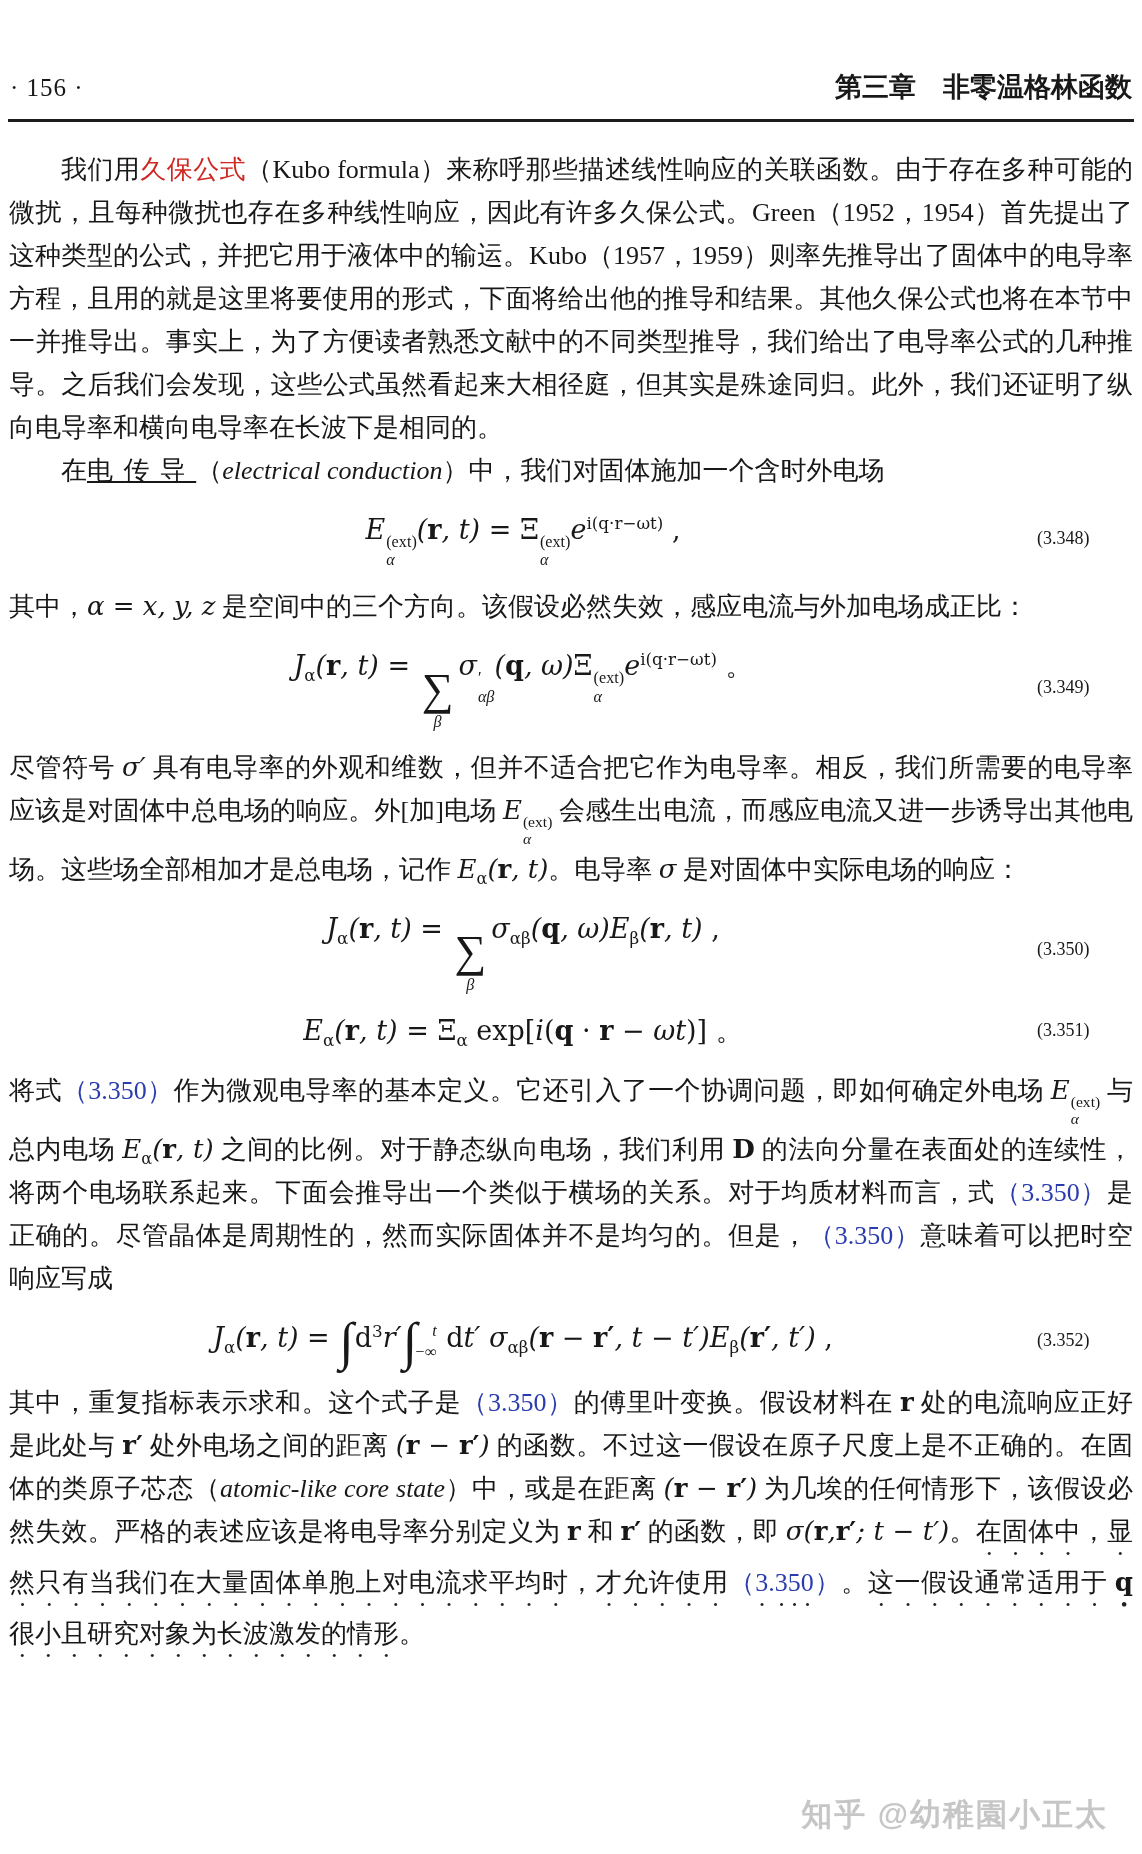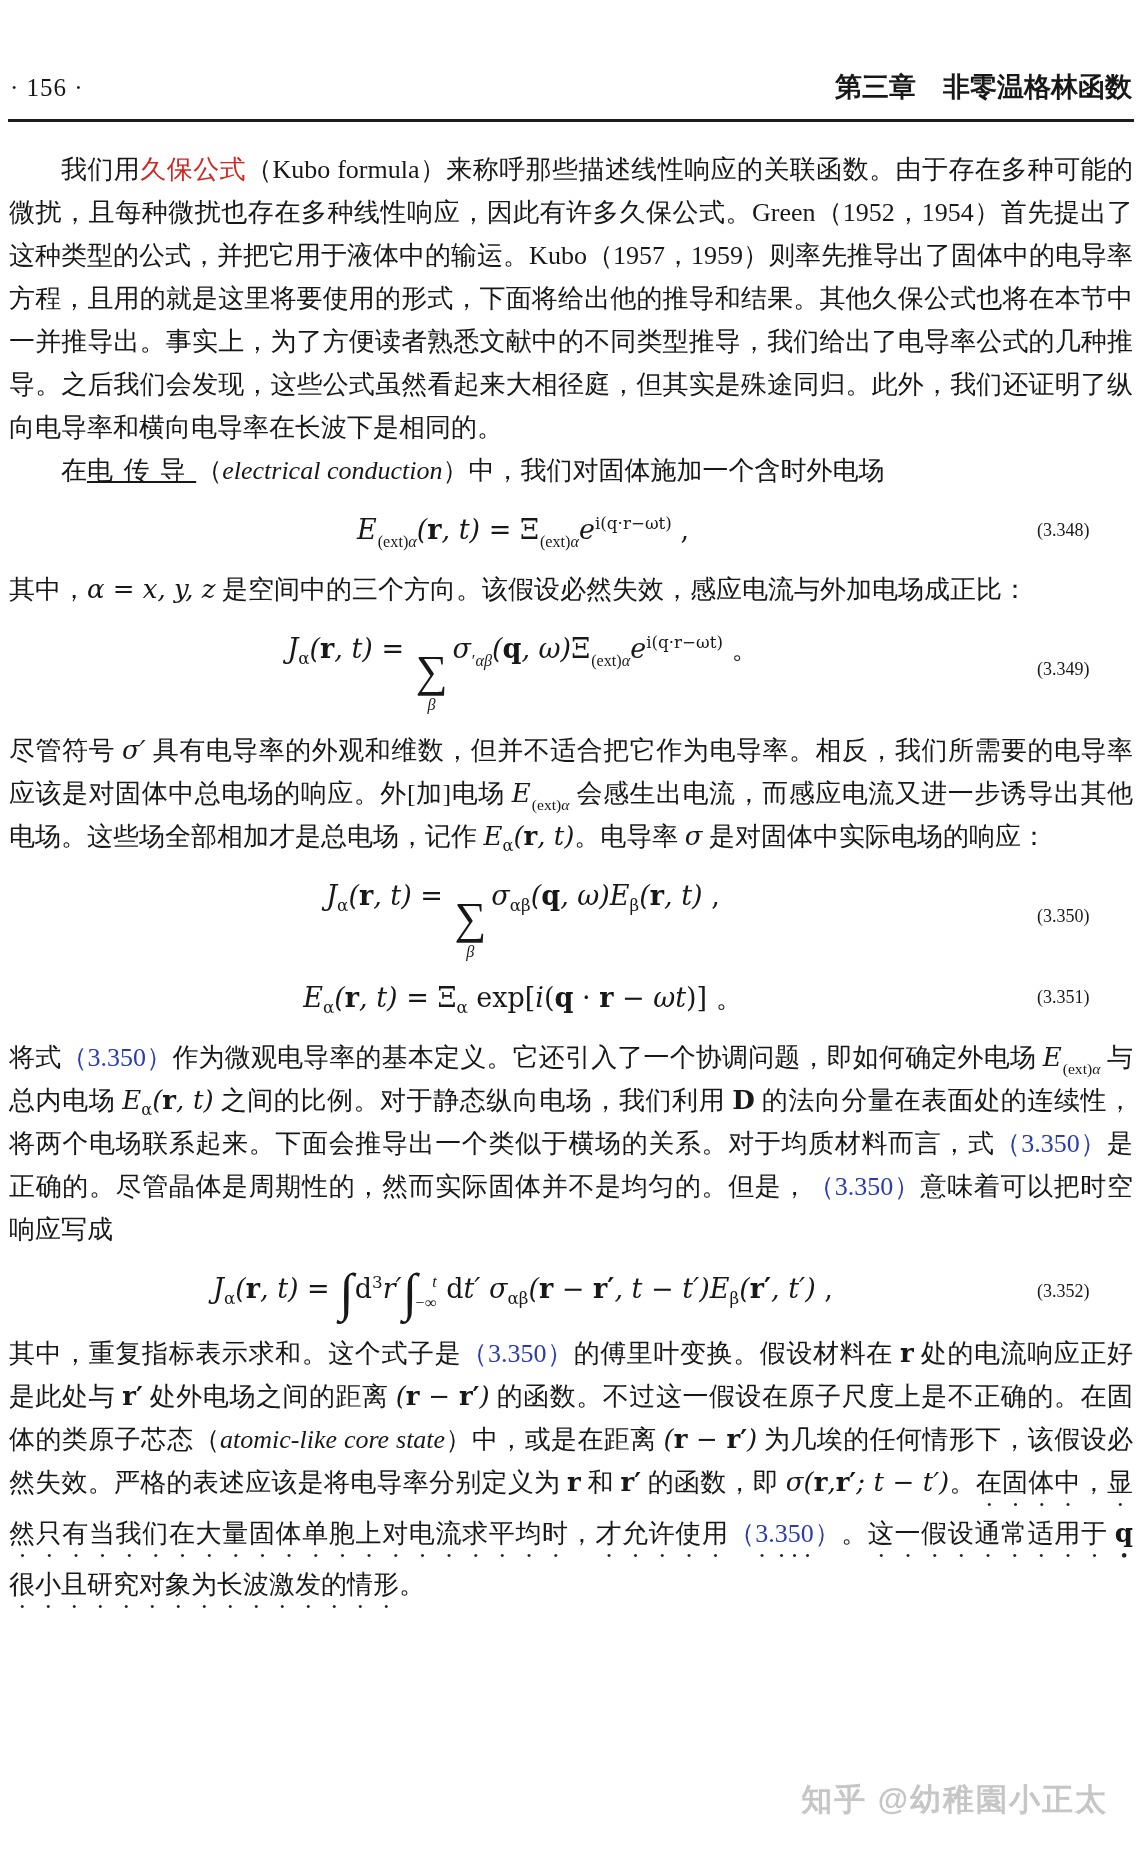--- a/index.html
+++ b/index.html
@@ -38,21 +38,21 @@
   .mbf{font-weight:bold;font-family:"DejaVu Serif","Liberation Serif",serif;}
   sub.msm,sup.msm{font-size:0.62em;line-height:0;font-family:"DejaVu Serif",serif;}
   .dots{
     -webkit-text-emphasis:filled dot #222;
     -webkit-text-emphasis-position:under right;
     text-emphasis:filled dot #222;
     text-emphasis-position:under right;
   }
   
   .stk{
-    display:inline-flex;flex-direction:row;align-items:flex-start;
+    display:inline-flex;flex-direction:column;align-items:flex-start;
     font-size:0.60em;line-height:1.12;vertical-align:-0.50em;margin-left:1px;
   }
   .stk .s-sup{font-style:normal;}
   .stk .s-sub{font-style:italic;}
   
   .sum{
     display:inline-flex;flex-direction:column;align-items:center;
     line-height:1;vertical-align:-1.05em;margin:0 5px 0 3px;
   }
   .sum .sigma{font-size:1.65em;line-height:0.95;}
@@ -66,21 +66,21 @@
   }
   .ilim .l-sup{align-self:flex-end;}
   .ilim .l-sub{align-self:flex-start;}
 
   
   .eq{display:flex;align-items:center;margin:16px 0;font-size:27px;}
   .eq-body{flex:1;text-align:center;white-space:nowrap;}
   .eq-no{width:96px;text-align:left;font-size:18px;font-style:normal;}
 
   .watermark{
-    position:absolute;right:34px;bottom:33px;
+    position:absolute;right:34px;bottom:18px;
     font-family:"Liberation Sans","DejaVu Sans",sans-serif;
     font-weight:bold;font-size:31px;color:var(--wm,#c6c6c6);
     letter-spacing:2px;
   }
 </style>
 </head>
 <body>
 
 <div class="page">
 

